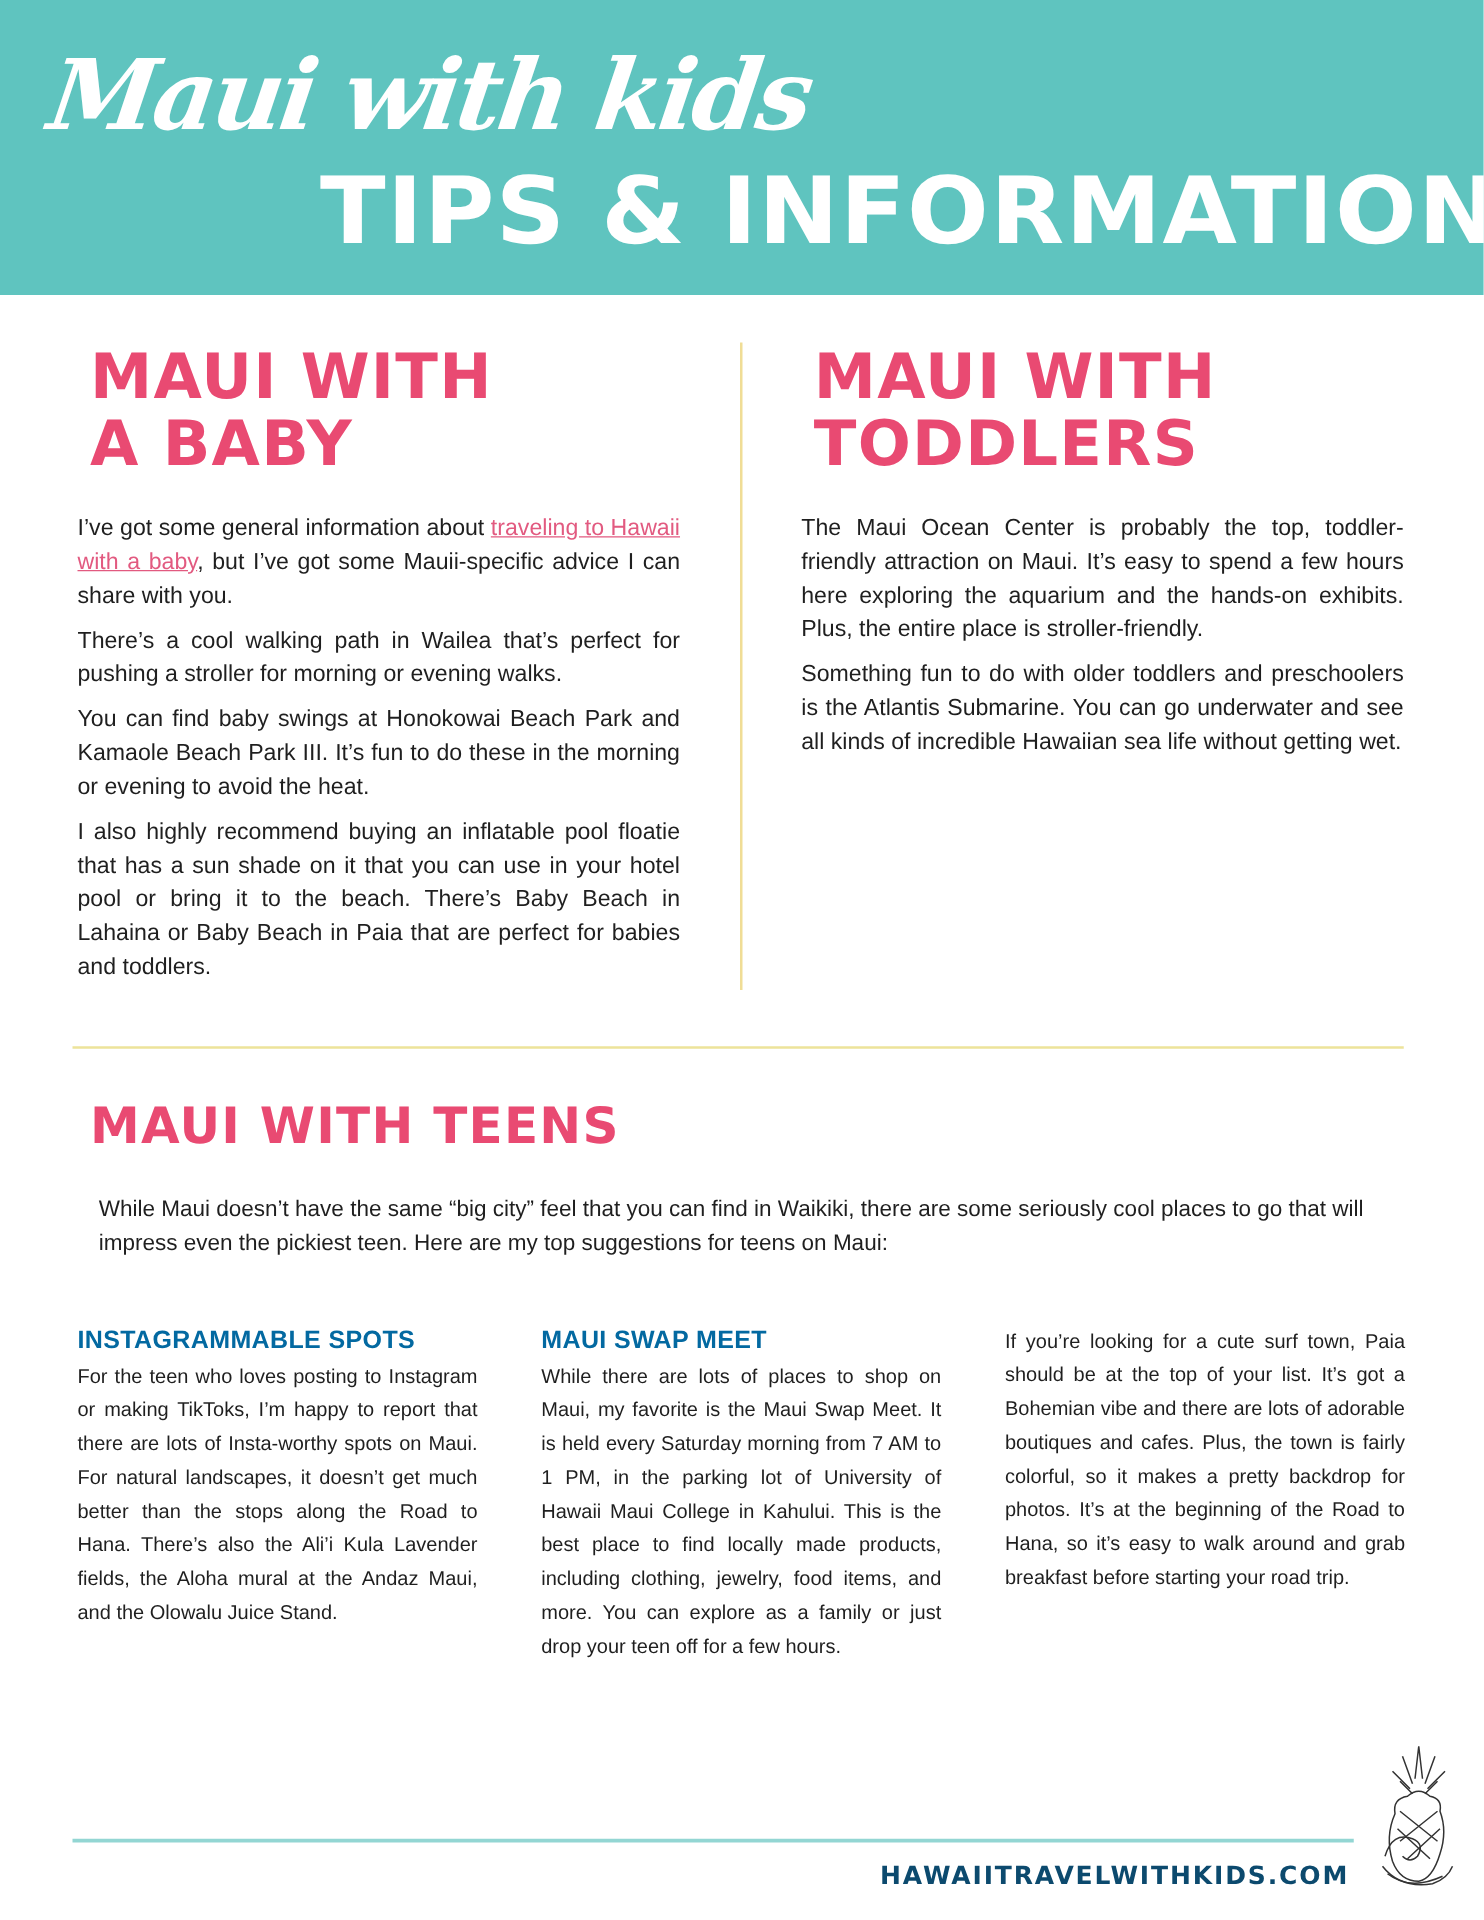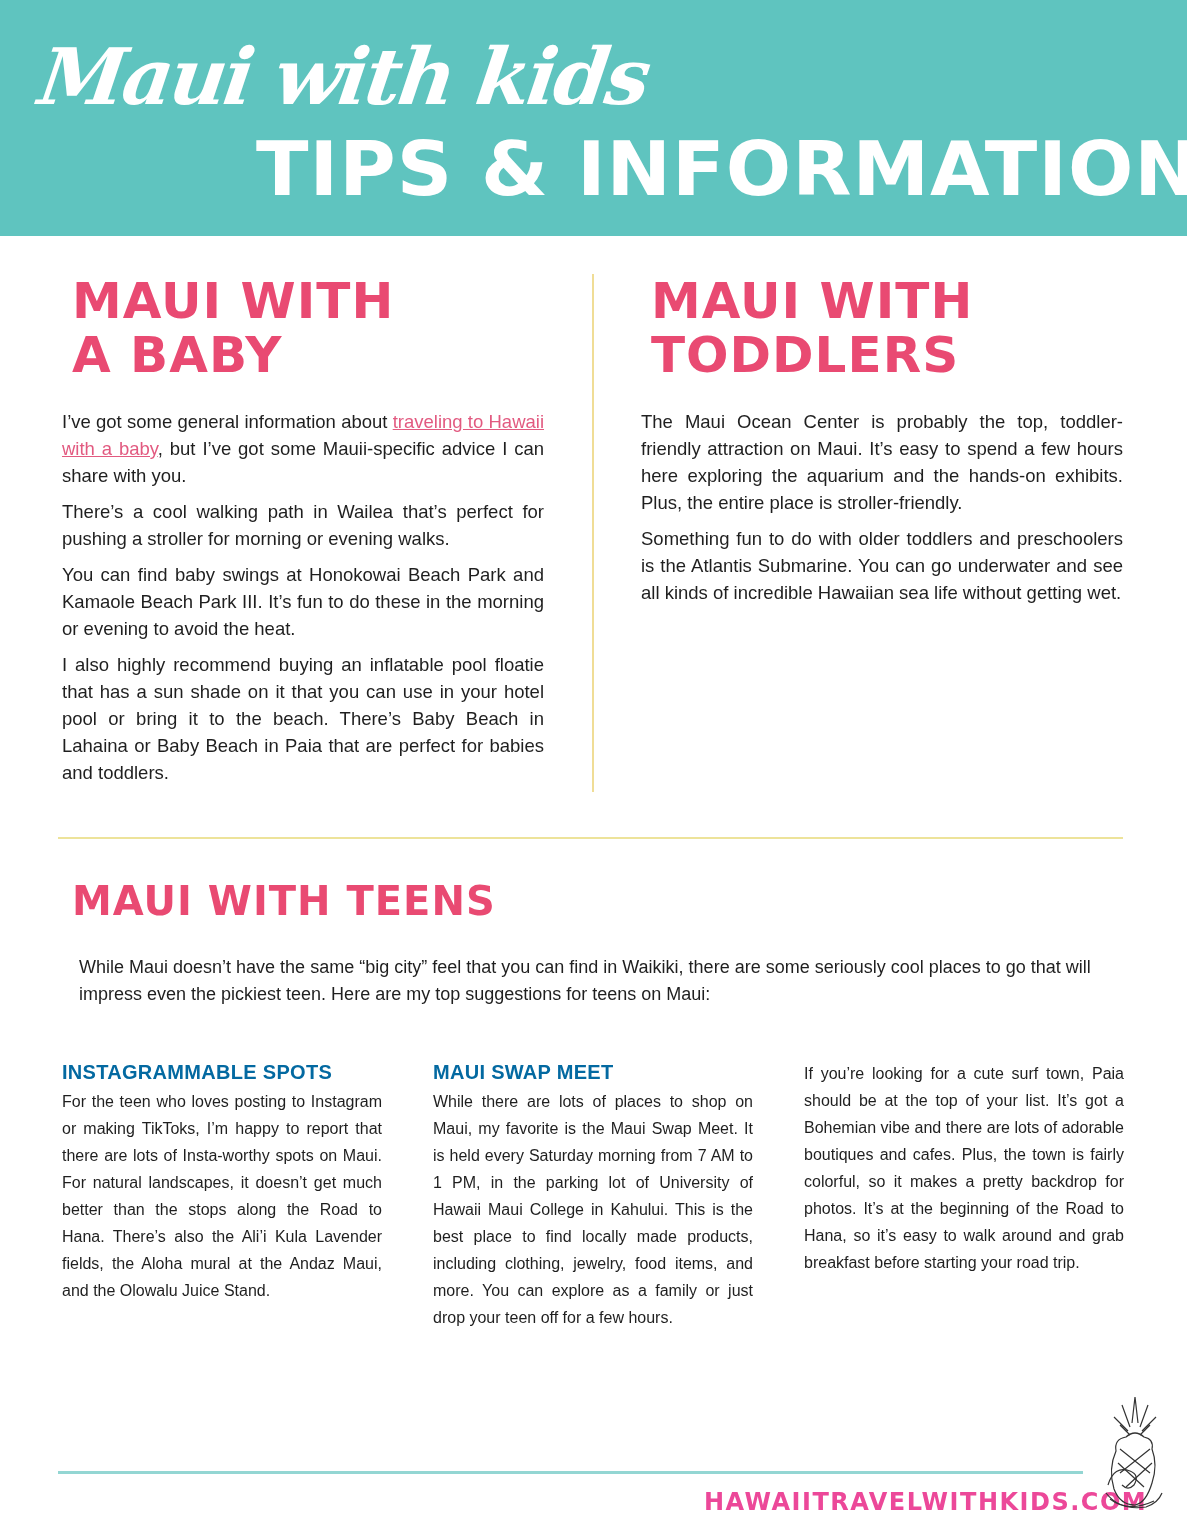--- a/index.html
+++ b/index.html
@@ -56,21 +56,21 @@
     }
     .sub-col .body-text { font-size: 16px; line-height: 27px; }
     .sub1 { left: 62px; }
     .sub2 { left: 433px; }
     .sub3 { left: 804px; }
 
     .footer-line { position: absolute; left: 58px; top: 1471px; width: 1025px; height: 3px; background: #93d6d3; }
     .footer-url {
       position: absolute; left: 704px; top: 1488px;
       font-family: "DejaVu Sans", "Liberation Sans", sans-serif;
-      font-weight: bold; font-size: 24px; color: #ec4899; letter-spacing: 1.5px;
+      font-weight: bold; font-size: 20px; color: #0c4a6e; letter-spacing: 1.5px;
     }
     .pineapple { position: absolute; left: 1100px; top: 1393px; width: 70px; height: 125px; }
   </style>
 </head>
 <body>
 
 <div class="header">
   <div class="script">Maui with kids</div>
   <div class="big">TIPS &amp; INFORMATION</div>
 </div>

